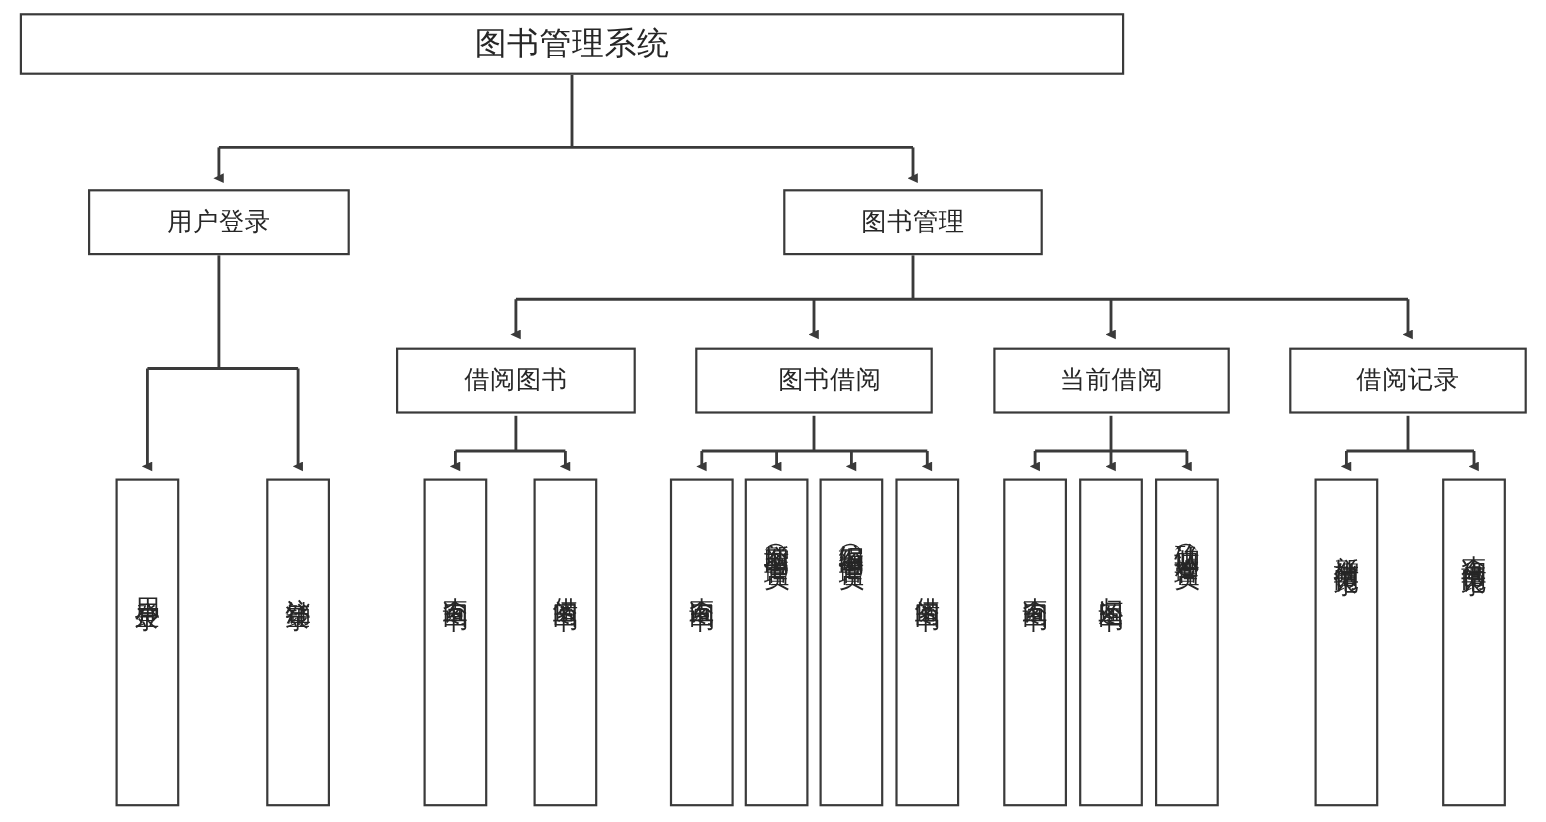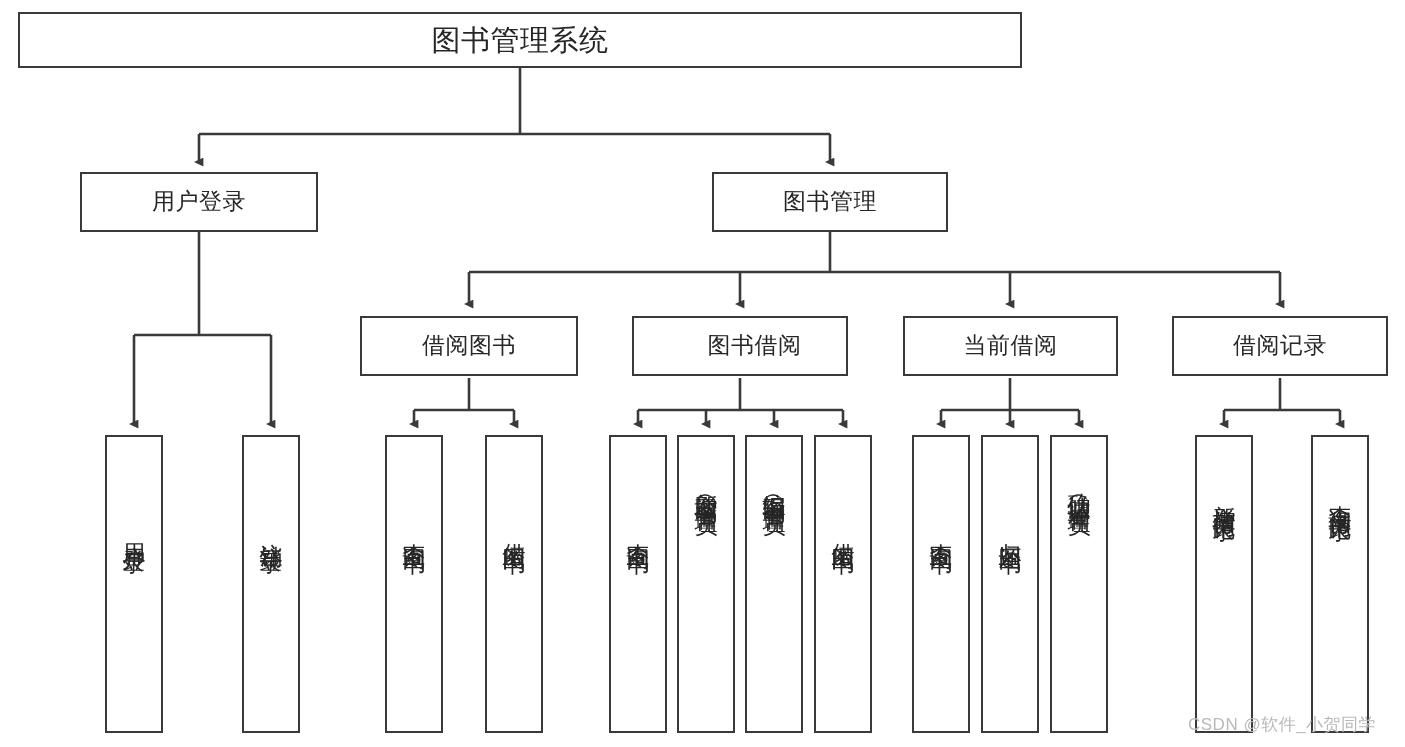--- a/index.html
+++ b/index.html
@@ -195,15 +195,14 @@
     <span class="label">确认归还（管理员）</span>
   </div>
 
   <div class="node vertical mid3" style="left:1195px; top:435px; width:58px; height:298px;">
     <span class="label">新增借阅记录</span>
   </div>
   <div class="node vertical mid3" style="left:1311px; top:435px; width:58px; height:298px;">
     <span class="label">查询借阅记录</span>
   </div>
 
-  <div class="watermark">CSDN @软件_小贺同学</div>
 
 </div>
 
 </body></html>

